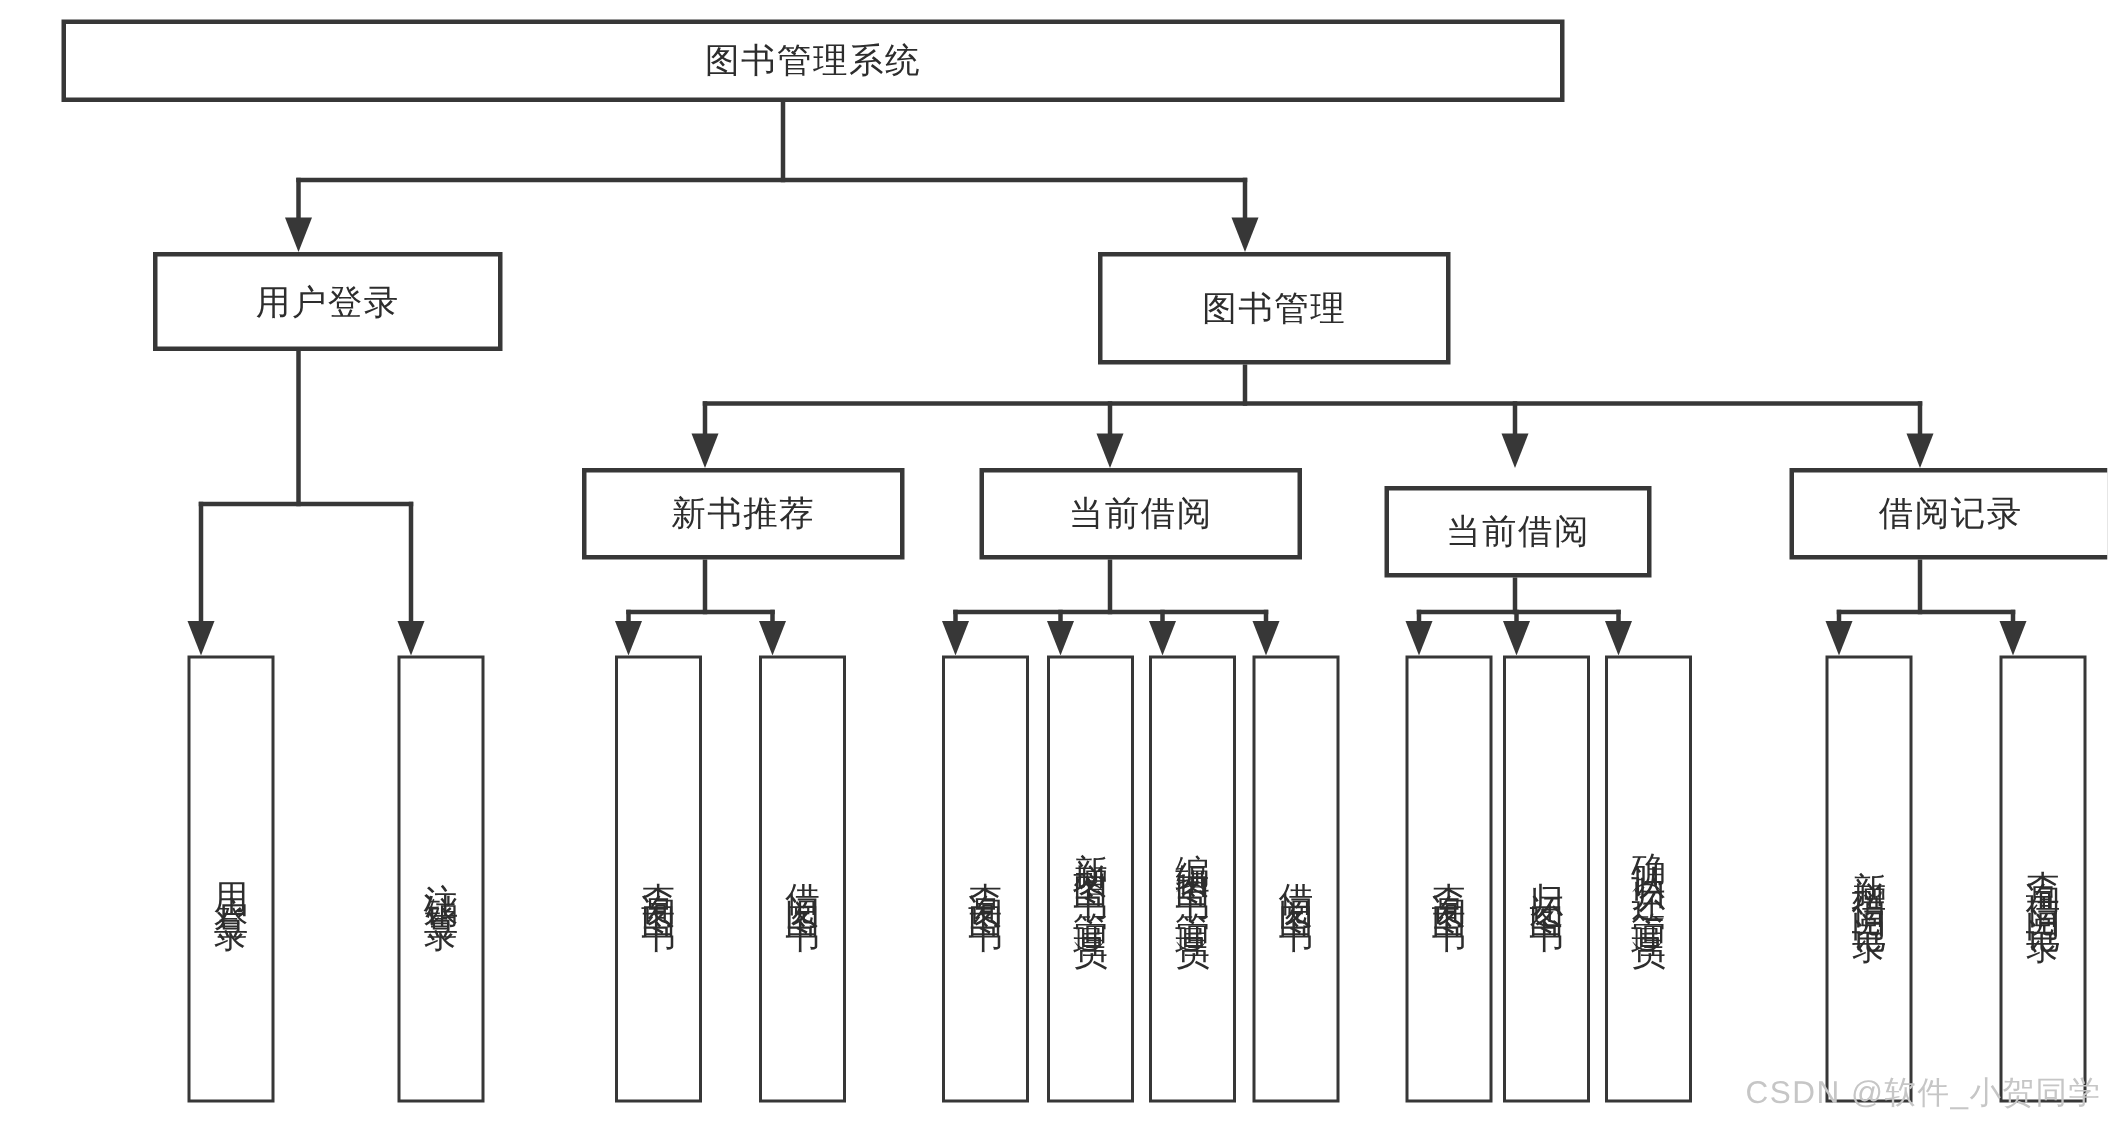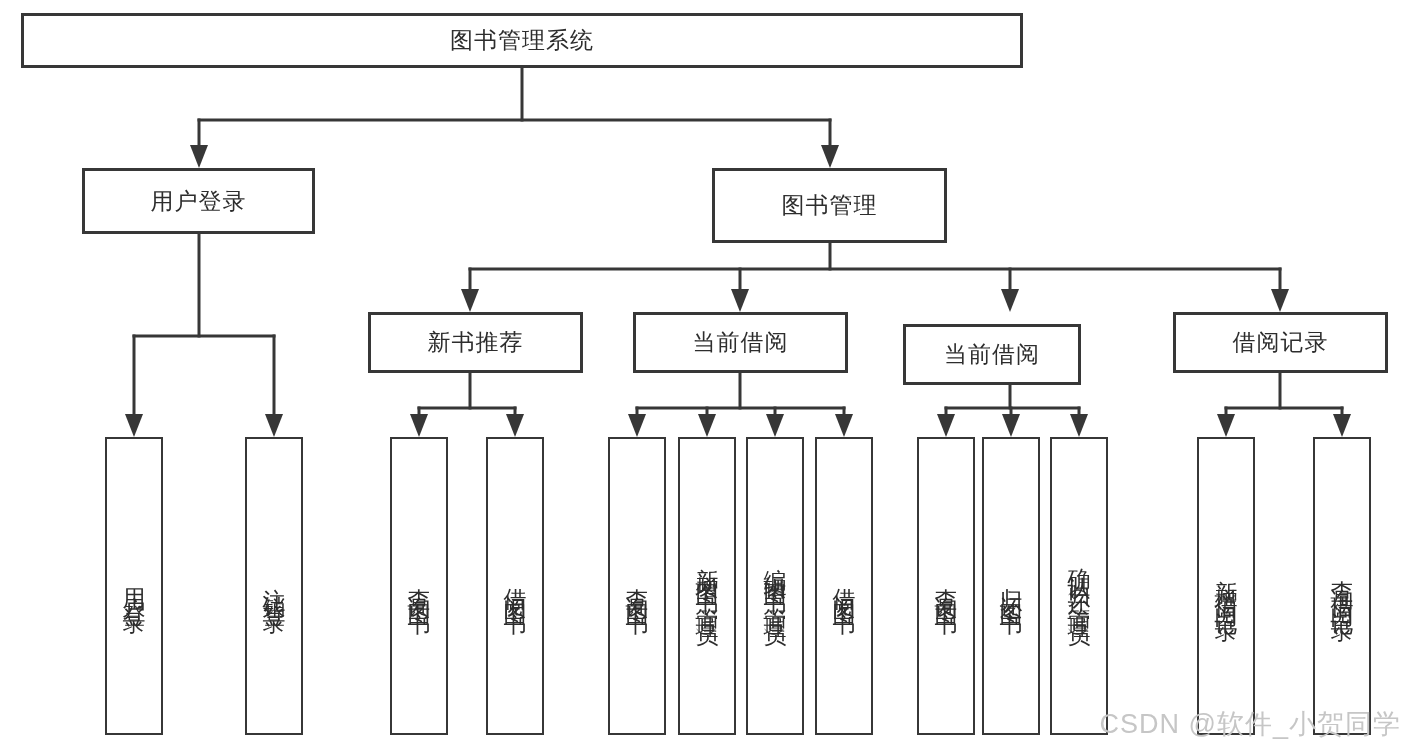--- a/index.html
+++ b/index.html
@@ -5,30 +5,31 @@
   html,body{margin:0;padding:0;background:#fff;}
   .canvas{
     position:relative;width:1405px;height:747px;background:#ffffff;
     font-family:"Liberation Sans","DejaVu Sans",sans-serif;overflow:hidden;
   }
   #connectors{position:absolute;left:0;top:0;width:1405px;height:747px;}
   .node{
     position:absolute;background:#ffffff;border:3px solid #373737;
     box-sizing:border-box;display:flex;align-items:center;justify-content:center;
     color:#2d2d2d;
+    margin-left:20px;
   }
   .node .label{white-space:nowrap;}
   .h-label{font-size:23px;letter-spacing:1px;}
   .leaf{border-width:2px;}
   .leaf .label{
     writing-mode:vertical-rl;text-orientation:mixed;
     font-size:23px;letter-spacing:8px;line-height:1;
   }
   .watermark{
-    position:absolute;right:4px;bottom:5px;font-size:27px;
+    position:absolute;right:4px;bottom:5px;font-size:21px;
     color:#c6c6c6;letter-spacing:1px;z-index:10;
   }
 </style>
 </head>
 <body>
 
 <div class="canvas">
 
   <svg id="connectors" viewBox="0 0 1405 747" xmlns="http://www.w3.org/2000/svg">
       <line x1="522" y1="68" x2="522" y2="120" stroke="#373737" stroke-width="3" stroke-linecap="square"></line>

